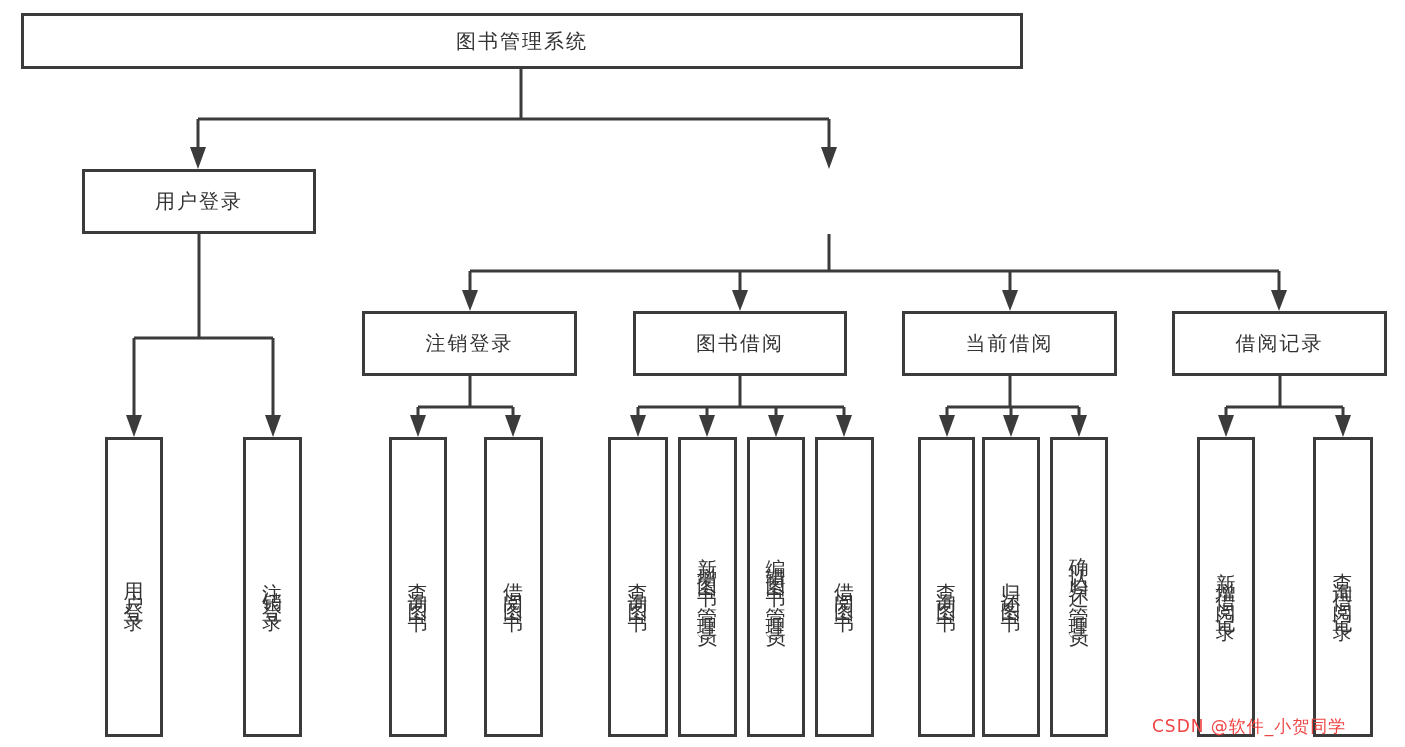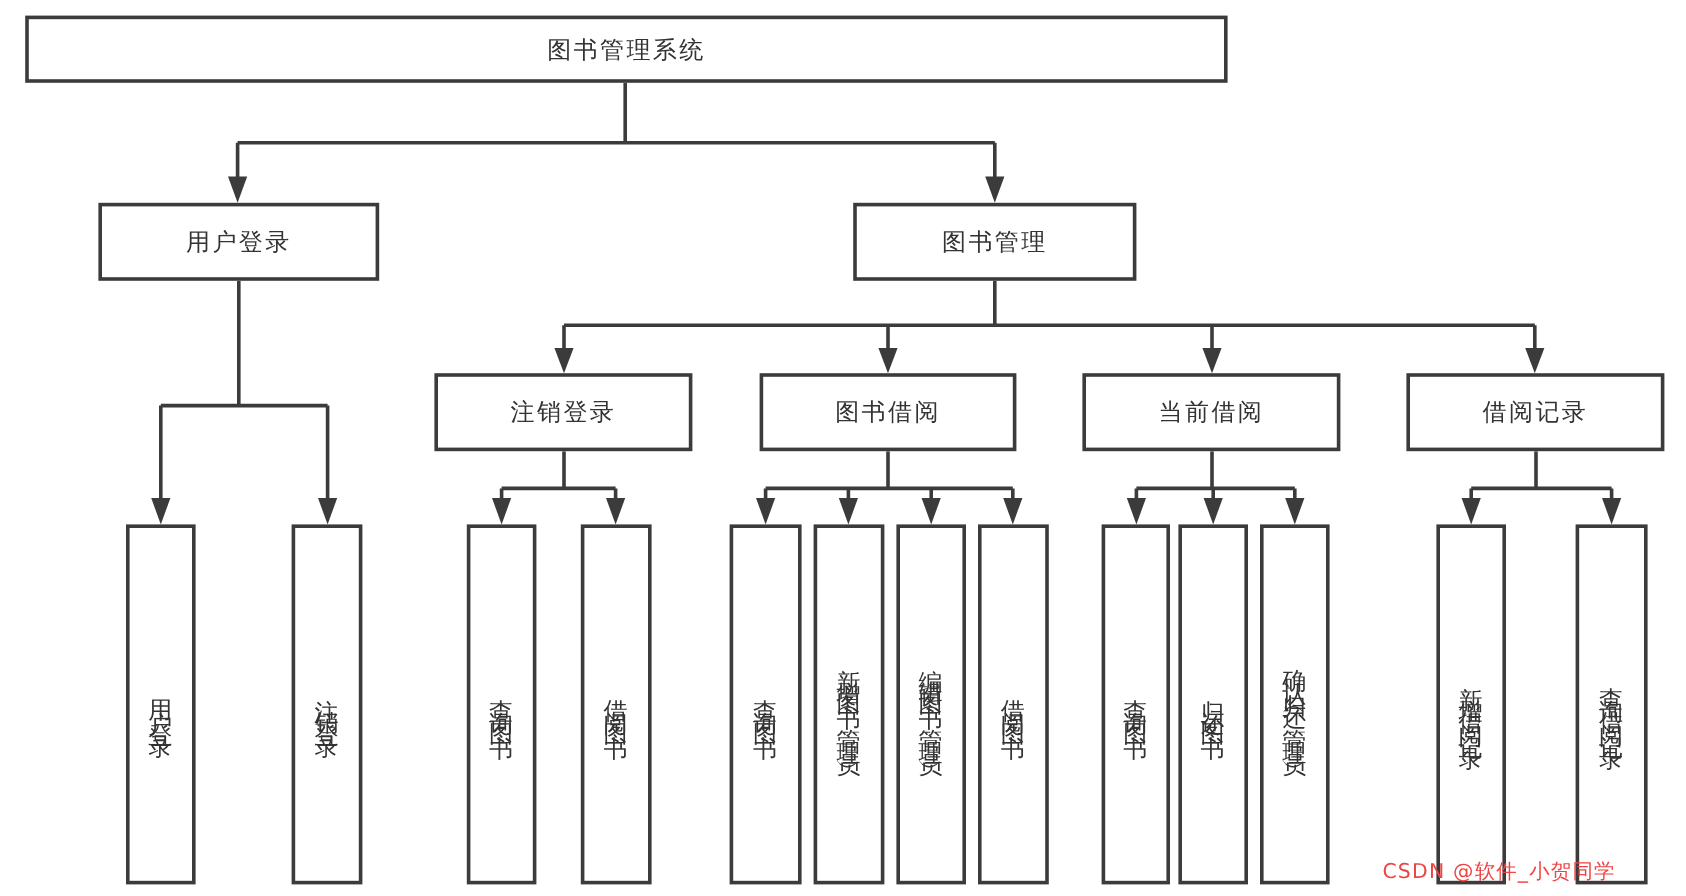--- a/index.html
+++ b/index.html
@@ -95,23 +95,20 @@
     </g>
   </svg>
 
   <div class="node" style="left:21px; top:13px; width:1002px; height:56px;align-items:center;">
     <span>图书管理系统</span>
   </div>
 
   <div class="node" style="left:82px; top:169px; width:234px; height:65px;">
     <span>用户登录</span>
   </div>
-  <div class="node" style="left:711px; top:169px; width:236px; height:65px;">
-    <span>图书管理</span>
-  </div>
 
   <div class="node" style="left:362px; top:311px; width:215px; height:65px;">
     <span>注销登录</span>
   </div>
   <div class="node" style="left:633px; top:311px; width:214px; height:65px;">
     <span>图书借阅</span>
   </div>
   <div class="node" style="left:902px; top:311px; width:215px; height:65px;">
     <span>当前借阅</span>
   </div>

